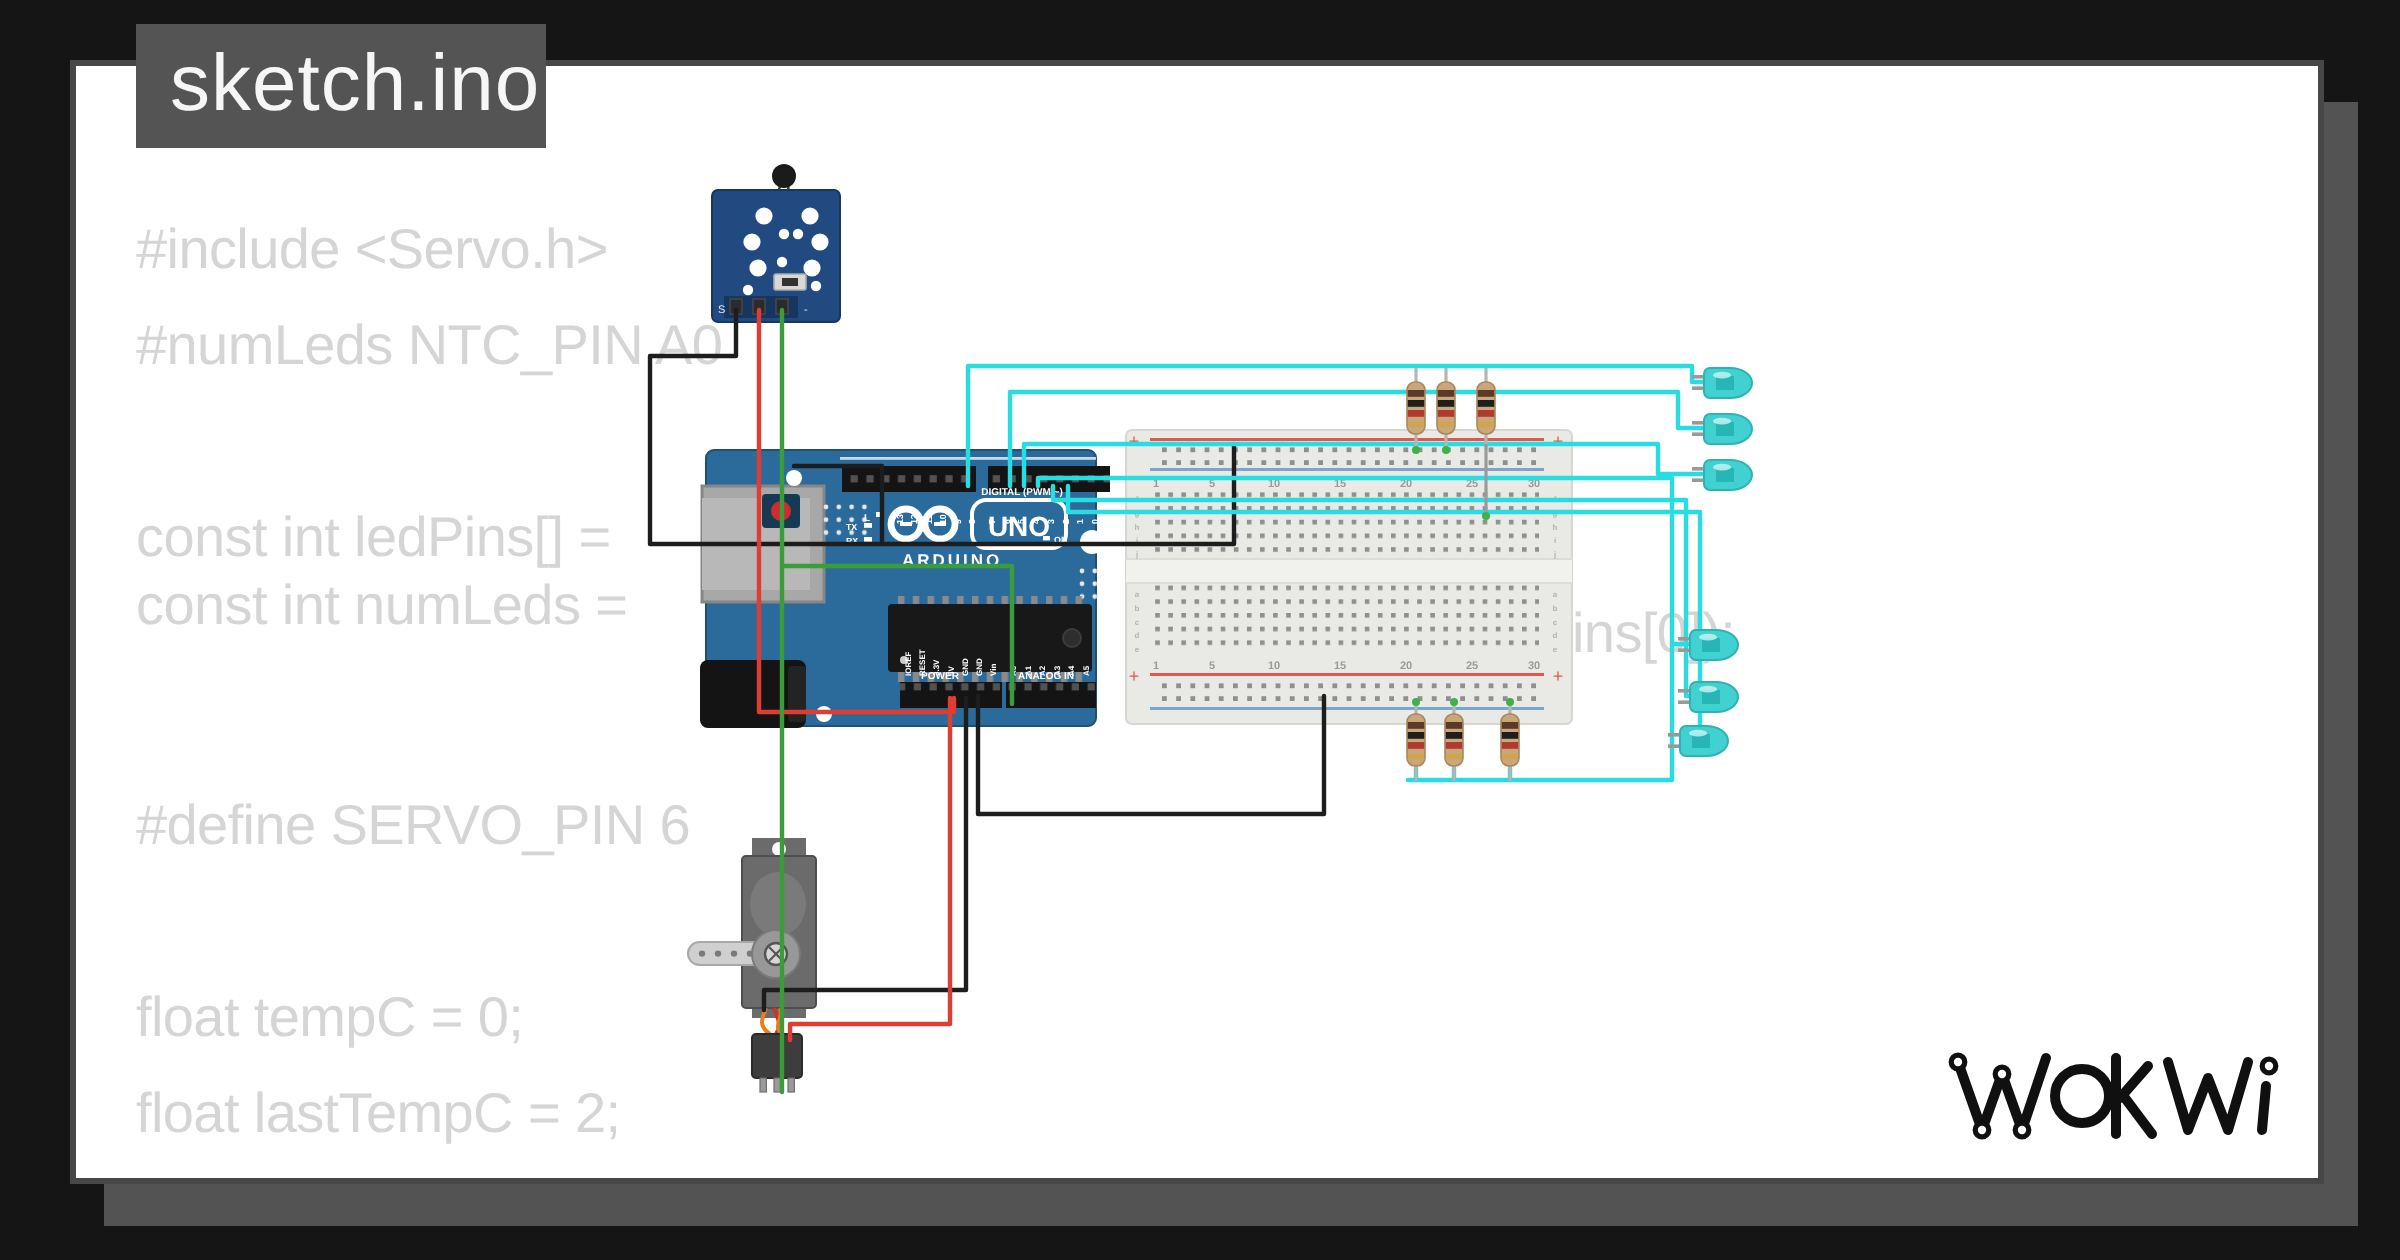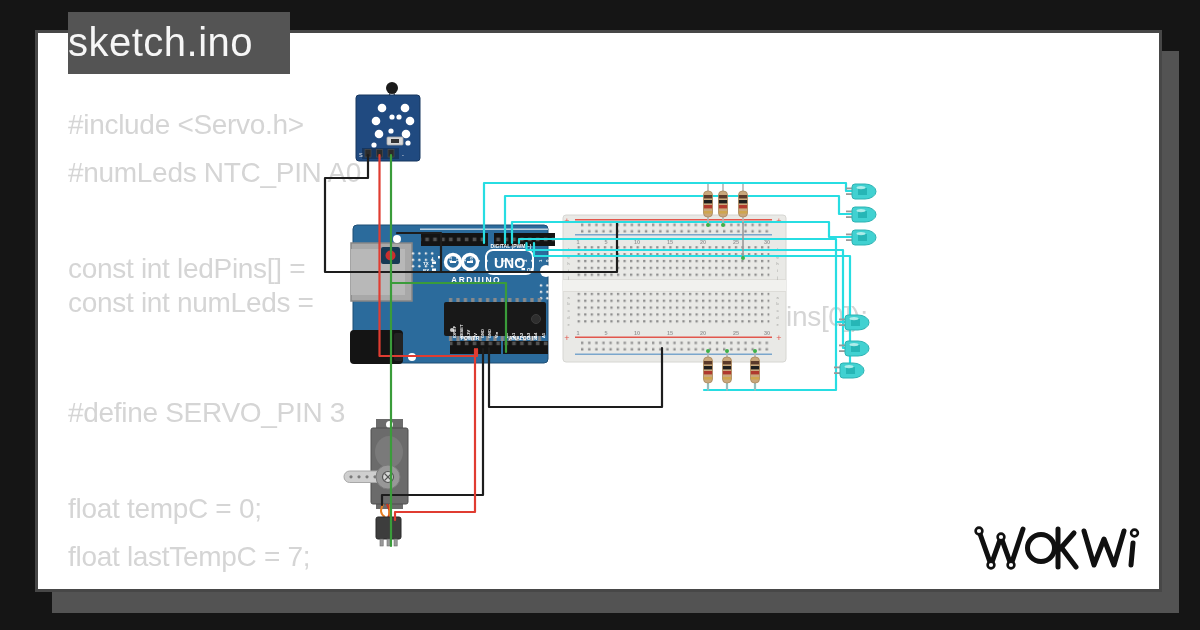--- a/index.html
+++ b/index.html
@@ -9,23 +9,23 @@
     font-family:"Liberation Sans", sans-serif;
   }
   #canvas{
     position:absolute;left:35px;top:30px;width:1121px;height:556px;
     background:var(--canvas,#fff);
     border:3px solid #474747;
     box-shadow:17px 21px 0 var(--shadow,#535353);
     z-index:0;
   }
   #file-tab{
-    position:absolute;left:68px;top:12px;width:222px;height:62px;
+    position:absolute;left:68px;top:12px;width:205px;height:62px;
     background:var(--tab-bg,#545454);color:var(--tab-text,#f6f6f6);
-    font-size:40px;line-height:60px;box-sizing:border-box;
+    font-size:40px;line-height:60px;padding-left:17px;box-sizing:border-box;
     z-index:4;letter-spacing:0.5px;
   }
   .code-line{
     position:absolute;left:68px;z-index:1;
     color:var(--code-text,#d5d5d5);
     font-size:28px;letter-spacing:-0.3px;white-space:pre;
   }
   #code-fragment{left:786px;}
   #circuit{position:absolute;left:0;top:0;z-index:2;pointer-events:none;}
   #circuit text{font-family:"Liberation Sans", sans-serif;}
@@ -36,23 +36,23 @@
 
 <div id="canvas"></div>
 
 <div id="file-tab">sketch.ino</div>
 
 <div class="code-line" style="top:109px">#include &lt;Servo.h&gt;</div>
 <div class="code-line" style="top:157px">#numLeds NTC_PIN A0</div>
 <div class="code-line" style="top:253px">const int ledPins[] =</div>
 <div class="code-line" style="top:287px">const int numLeds =</div>
 <div class="code-line" id="code-fragment" style="top:301px">ins[0]);</div>
-<div class="code-line" style="top:397px">#define SERVO_PIN 3</div>
+<div class="code-line" style="top:397px">#define SERVO_PIN 6</div>
 <div class="code-line" style="top:493px">float tempC = 0;</div>
-<div class="code-line" style="top:541px">float lastTempC = 7;</div>
+<div class="code-line" style="top:541px">float lastTempC = 2;</div>
 
 <svg id="circuit" width="1200" height="630" viewBox="0 0 1200 630">
   <defs>
     <pattern id="pBankT" patternUnits="userSpaceOnUse" x="577.6" y="246.2" width="6.55" height="6.85">
       <rect width="2.3" height="2.3" fill="#8f8f8f"></rect>
     </pattern>
     <pattern id="pBankB" patternUnits="userSpaceOnUse" x="577.6" y="292.8" width="6.55" height="6.85">
       <rect width="2.3" height="2.3" fill="#8f8f8f"></rect>
     </pattern>
     <pattern id="pRailT" patternUnits="userSpaceOnUse" x="581" y="222.5" width="35.5" height="12">

